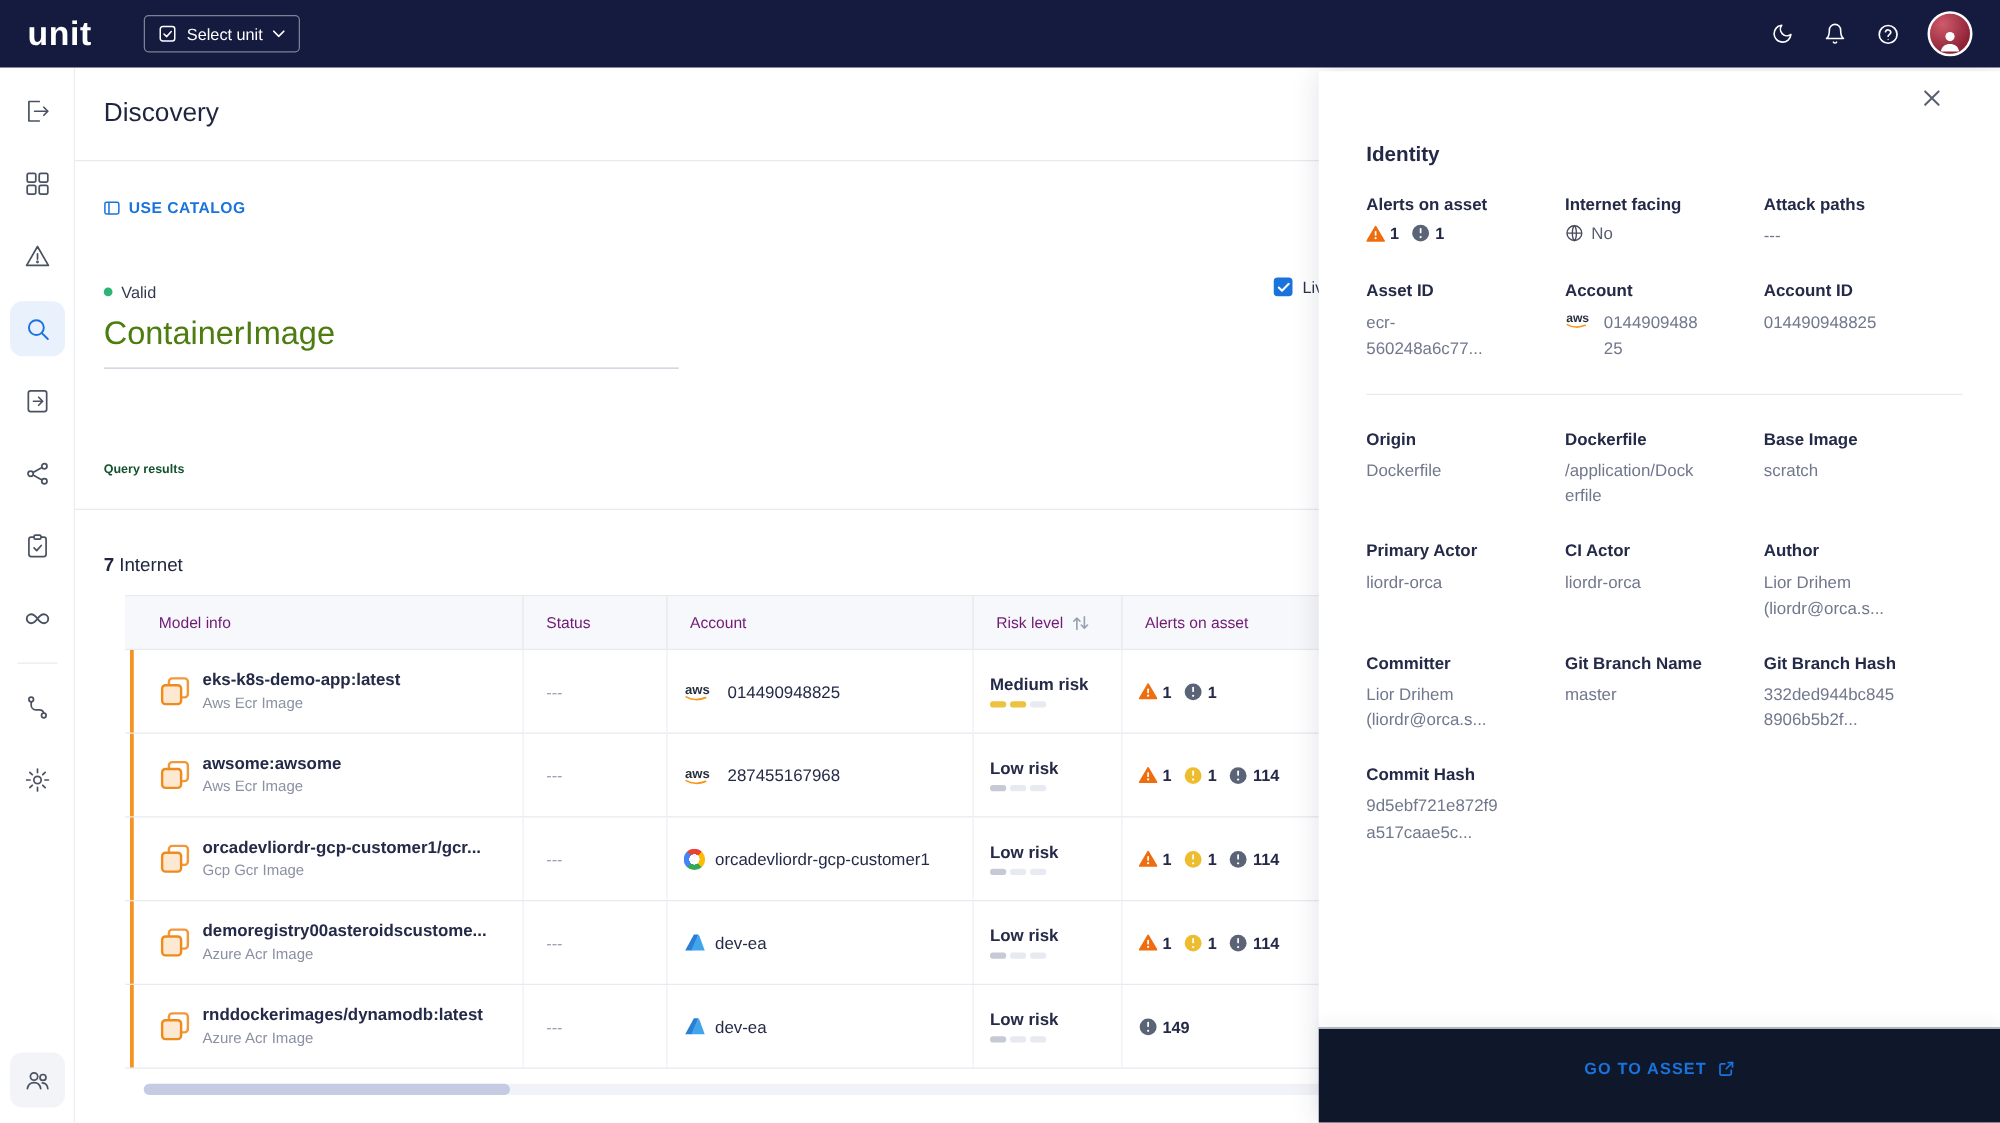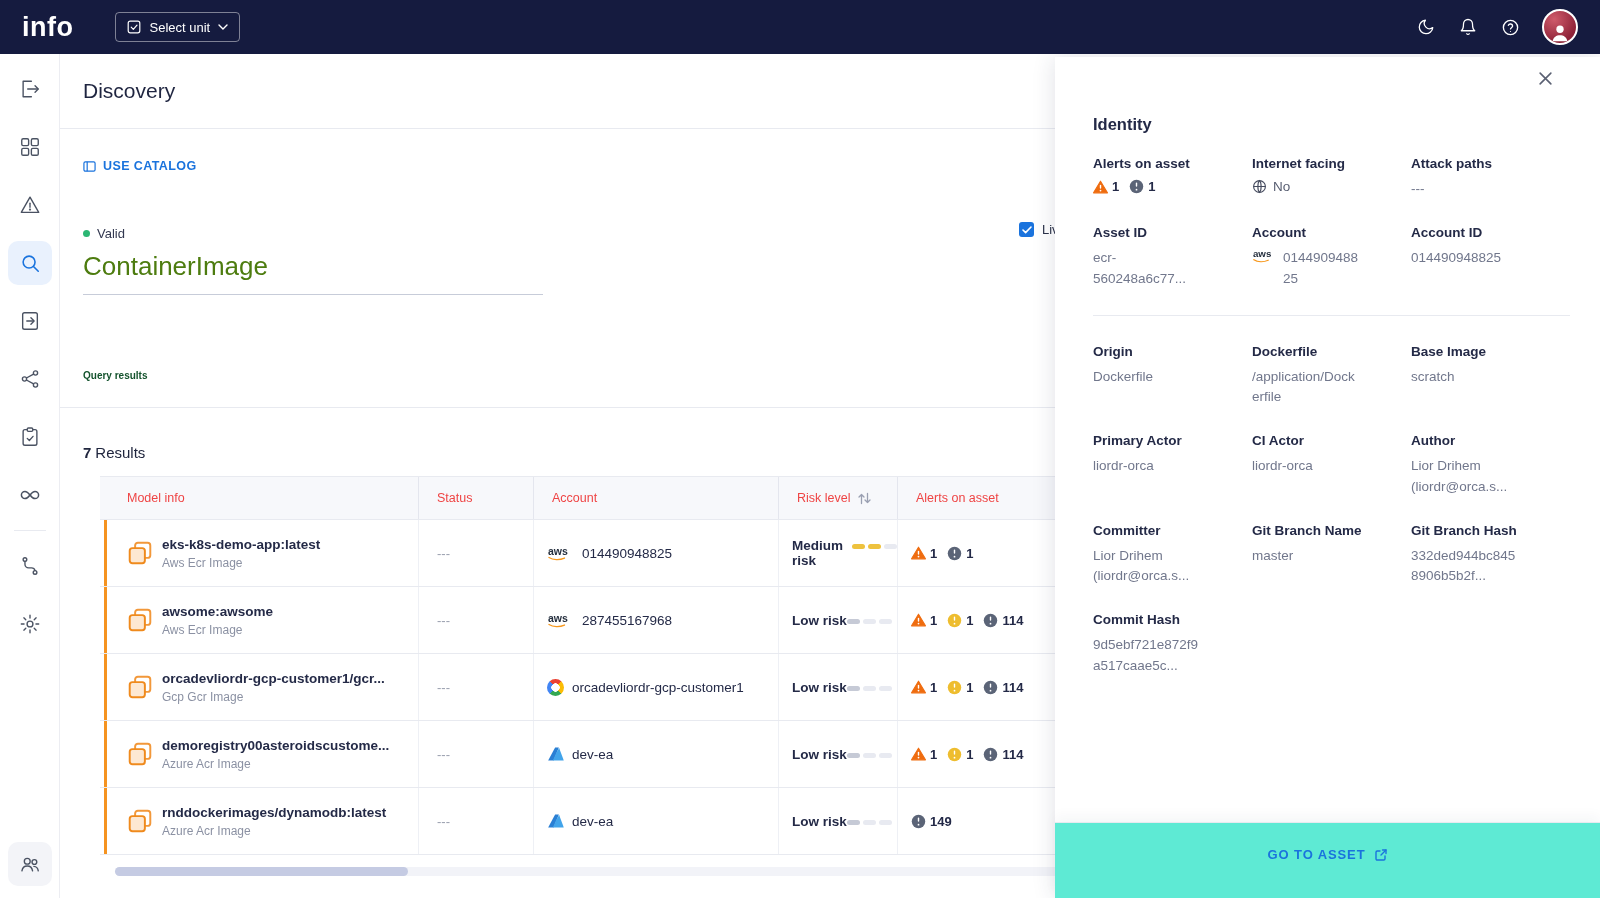--- a/index.html
+++ b/index.html
@@ -48,37 +48,37 @@
   .cbx { width:15px; height:15px; background:#1a73dd; border-radius:3px;
     display:flex; align-items:center; justify-content:center; cursor:pointer; }
   .qr-title { position:absolute; left:23px; top:316px; font-size:10px; font-weight:700; color:#14532d; }
   .results-line { position:absolute; left:23px; top:390px; font-size:15px; color:#20263e; }
   .results-line b { font-weight:800; margin-right:4px; }
 
   
   .table { position:absolute; left:40px; top:422px; width:1040px; }
   .thead { display:flex; height:44px; background:#f7f8fb; border-top:1px solid #e8eaf0;
     border-bottom:1px solid #e8eaf0; }
-  .thead .cell { display:flex; align-items:center; gap:6px; font-size:12.5px; color:#ef4444; }
+  .thead .cell { display:flex; align-items:center; gap:6px; font-size:12.5px; color:#701a75; }
   .thead .cell + .cell { border-left:1px solid #e4e6ee; }
   .trow { display:flex; height:67px; border-bottom:1px solid #e8eaf0; cursor:pointer; }
   .trow .cell + .cell { border-left:1px solid #eef0f5; }
   .cell { display:flex; align-items:center; }
   .col-model { width:318px; padding-left:27px; position:relative; }
   .col-status { width:115px; padding-left:18px; }
   .col-account { width:245px; padding-left:13px; gap:8px; }
   .col-risk { width:119px; padding-left:13px; }
   .col-alerts { width:203px; padding-left:13px; }
   .accent { position:absolute; left:4px; top:0; bottom:0; width:3px; background:#f59320; }
   .m-icon { margin-right:9px; flex:none; display:flex; }
   .m-name { font-size:13.5px; font-weight:600; color:#242a47; white-space:nowrap; }
   .m-sub { font-size:12px; color:#8b91a3; margin-top:3px; white-space:nowrap;text-align:right; }
   .status-txt { font-size:13px; color:#9aa0af; }
   .acct-txt { font-size:13.5px; color:#242a47; white-space:nowrap; }
-  .risk-wrap { display:flex; flex-direction:row; justify-content:center; }
+  .risk-wrap { display:flex; flex-direction:column; justify-content:center; }
   .risk-lab { font-size:13.5px; font-weight:600; color:#242a47; }
   .meter { display:flex; gap:3px; margin-top:6px; }
   .meter i { width:13px; height:5px; border-radius:2.5px; background:#e8eaf1; }
   .meter.medium i:nth-child(1), .meter.medium i:nth-child(2) { background:#eec23e; }
   .meter.low i:nth-child(1) { background:#c6cad6; }
   .chips { display:flex; align-items:center; }
   .chip { display:inline-flex; align-items:center; gap:4px; font-size:13px; font-weight:700; color:#232947; }
   .chip + .chip { margin-left:10px; }
   .gcp { width:17px; height:17px; border-radius:50%; flex:none;
     background:radial-gradient(circle,#fff 0 34%,transparent 35%),
@@ -96,31 +96,31 @@
   .p-title { font-size:16.5px; font-weight:700; color:#232947; margin-bottom:22px; }
   .grid3 { display:grid; grid-template-columns:159px 159px 1fr; row-gap:26px; }
   .f-label { font-size:13.5px; font-weight:700; color:#242a47; margin-bottom:8px; }
   .v { font-size:13.5px; color:#71778c; line-height:1.5; max-width:140px; overflow-wrap:break-word; }
   .v.mw100 { max-width:100px; }
   .v.brk { word-break:break-all; max-width:106px; }
   .acct-v { display:flex; gap:6px; align-items:flex-start; }
   .num { word-break:break-all; max-width:76px; }
   .p-div { border-top:1px solid #e8eaf0; margin:26px 0 28px 0; }
   .if-val { display:flex; align-items:center; gap:6px; font-size:13.5px; color:#585e72; }
-  .panel-footer { position:absolute; left:0; right:0; bottom:0; height:76px; background:#5eead4;
+  .panel-footer { position:absolute; left:0; right:0; bottom:0; height:76px; background:#0f172a;
     border-top:1px solid #e8eaf0; box-shadow:0 -6px 12px rgba(30,40,70,.04);
     display:flex; align-items:center; justify-content:center; padding-bottom:12px; }
   .goto { display:flex; align-items:center; gap:8px; color:#1a73dd; font-size:13px; font-weight:700;
     letter-spacing:.9px; cursor:pointer; }
 </style>
 </head>
 <body>
 
 <header class="navbar">
-  <div class="logo">info</div>
+  <div class="logo">unit</div>
   <button class="unit-btn">
     <svg width="14" height="14" viewBox="0 0 14 14" fill="none" stroke="#fff" stroke-width="1.2" stroke-linecap="round" stroke-linejoin="round">
         <rect x="1.2" y="1.2" width="11.6" height="11.6" rx="2"></rect>
         <path d="M4.2 7.2 6.3 9.3 10 5.2"></path>
       </svg>
     <span>Select unit</span>
     <svg width="10" height="6" viewBox="0 0 10 6" fill="none" stroke="#fff" stroke-width="1.4" stroke-linecap="round">
         <path d="M1 1l4 4 4-4"></path>
       </svg>
   </button>
@@ -258,21 +258,21 @@
           <path d="M1 4l2.6 2.6L9 1"></path>
         </svg>
     </span>
     <span>Live</span>
   </div>
 
   <div class="qr-title">Query results</div>
   <div class="hr hr-b"></div>
 
   <div class="results-line">
-    <b>7</b><span>Results</span>
+    <b>7</b><span>Internet</span>
   </div>
 
   <div class="table">
     <div class="thead">
       <div class="cell col-model">
           <span>Model info</span>
         </div>
       <div class="cell col-status">
           <span>Status</span>
         </div>

